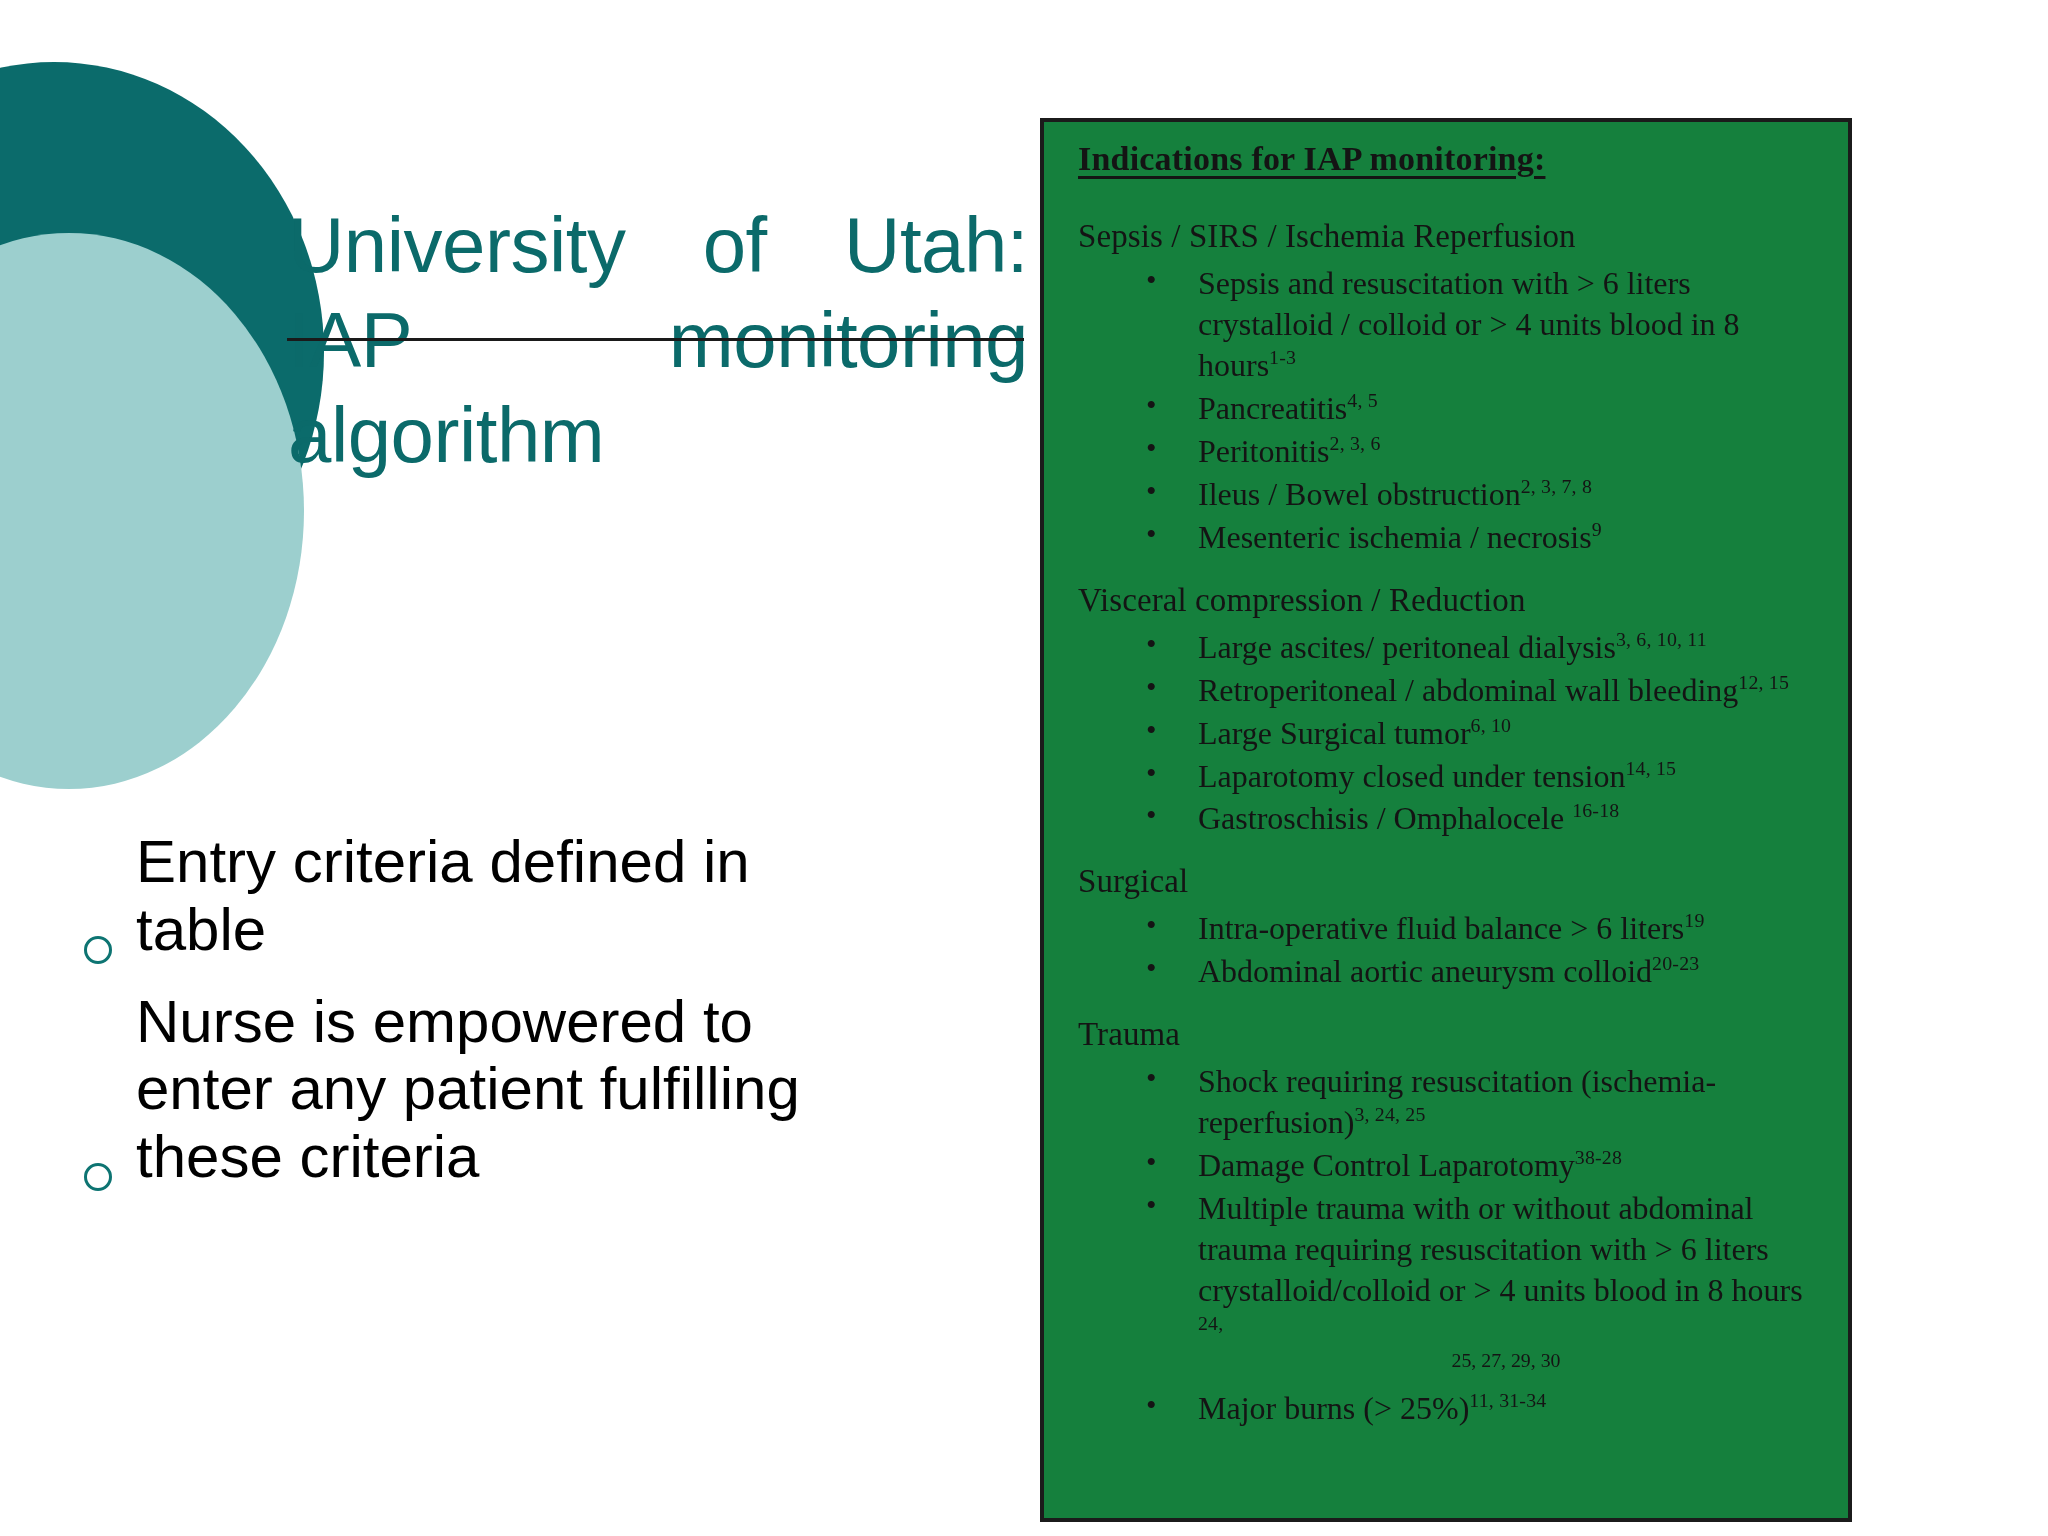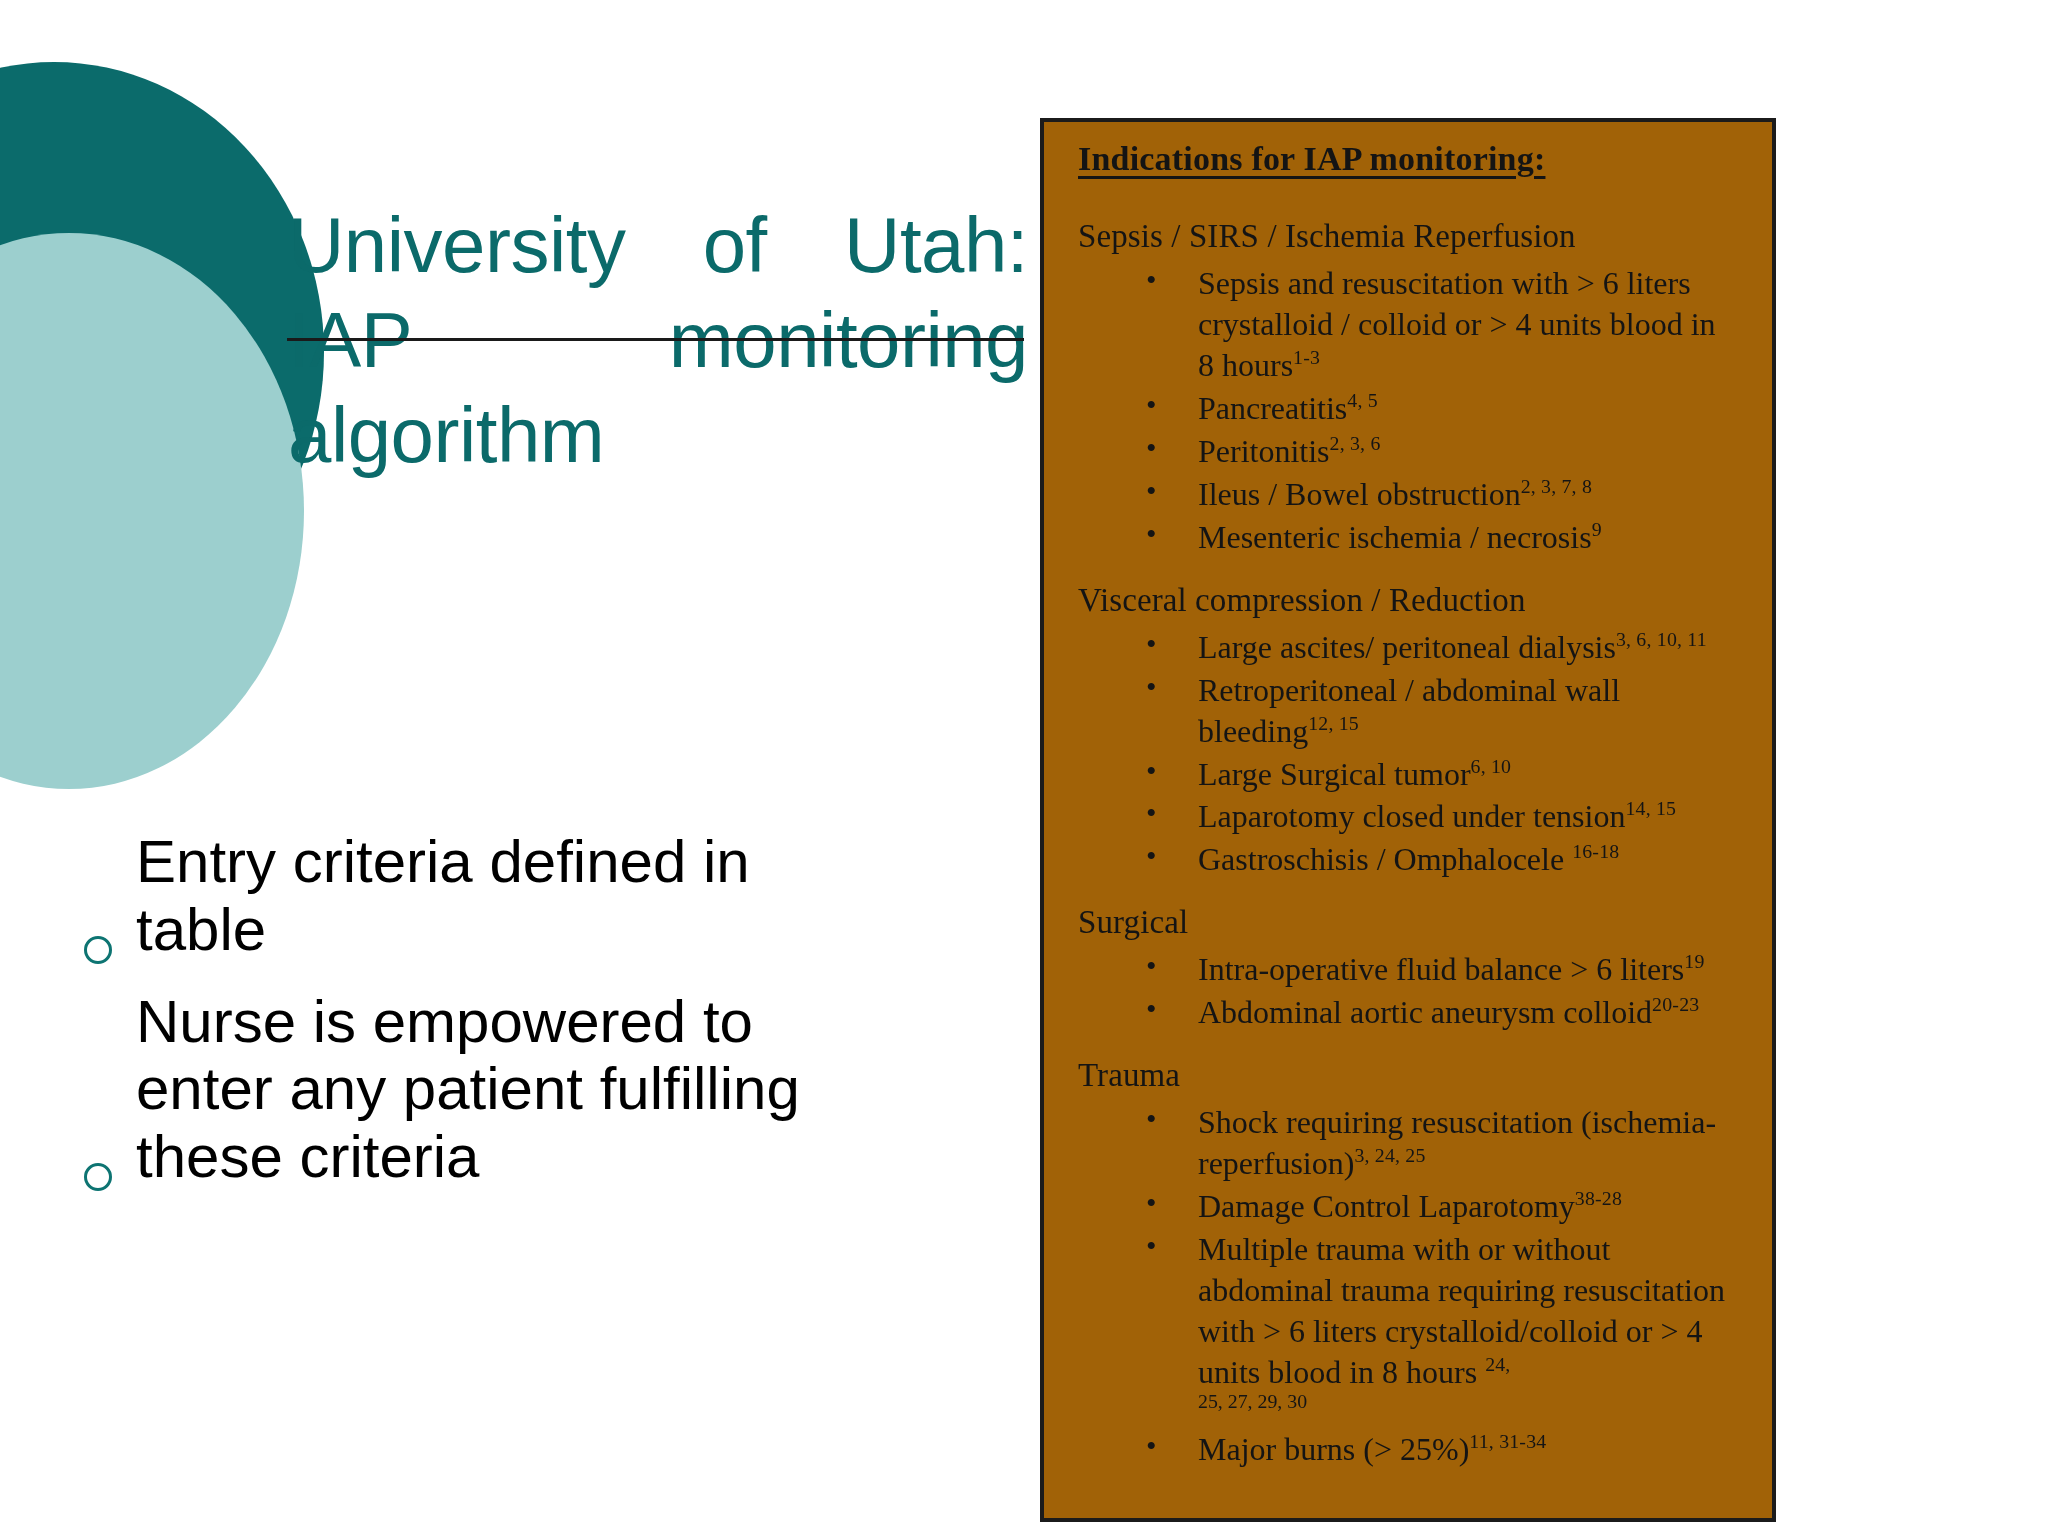--- a/index.html
+++ b/index.html
@@ -88,24 +88,24 @@
     line-height: 1.13;
     font-weight: 400;
     max-width: 760px;
   }
 
   
   #doc {
     position: absolute;
     left: 1040px;
     top: 118px;
-    width: 736px;
+    width: 812px;
     height: 1404px;
     border: 4px solid #1b1b1b;
-    background: #a16207;
+    background: #15803d;
     box-sizing: border-box;
     font-family: "Liberation Serif", serif;
     color: #141414;
     overflow: hidden;
   }
   .doc-inner {
     padding: 18px 26px 10px 34px;
   }
   .doc-title {
     font-size: 34px;
@@ -147,20 +147,21 @@
   .doc-item sup {
     font-size: 0.62em;
     vertical-align: super;
     letter-spacing: 0.2px;
   }
   .doc-item .tail-refs {
     display: block;
     font-size: 0.62em;
     line-height: 1.1;
     margin-top: -2px;
+    text-align: center;
   }
   .gap-sm { height: 14px; }
 </style>
 </head>
 <body>
 
 <div id="slide">
 
   <div class="circle-dark"></div>
   <div class="circle-light"></div>

